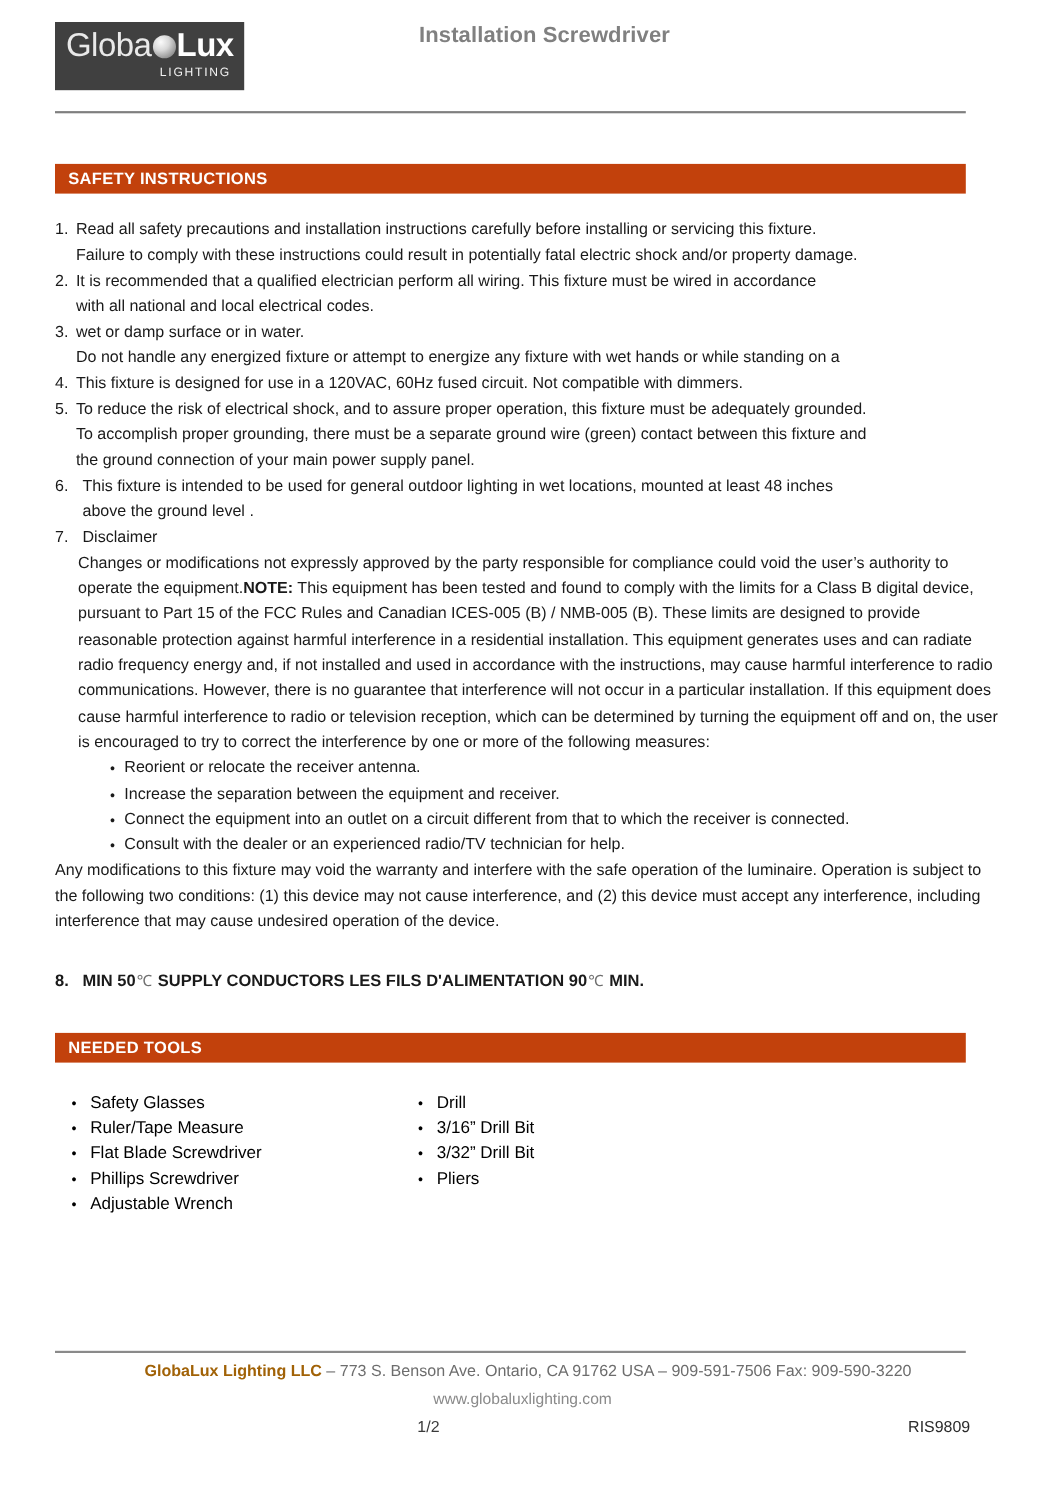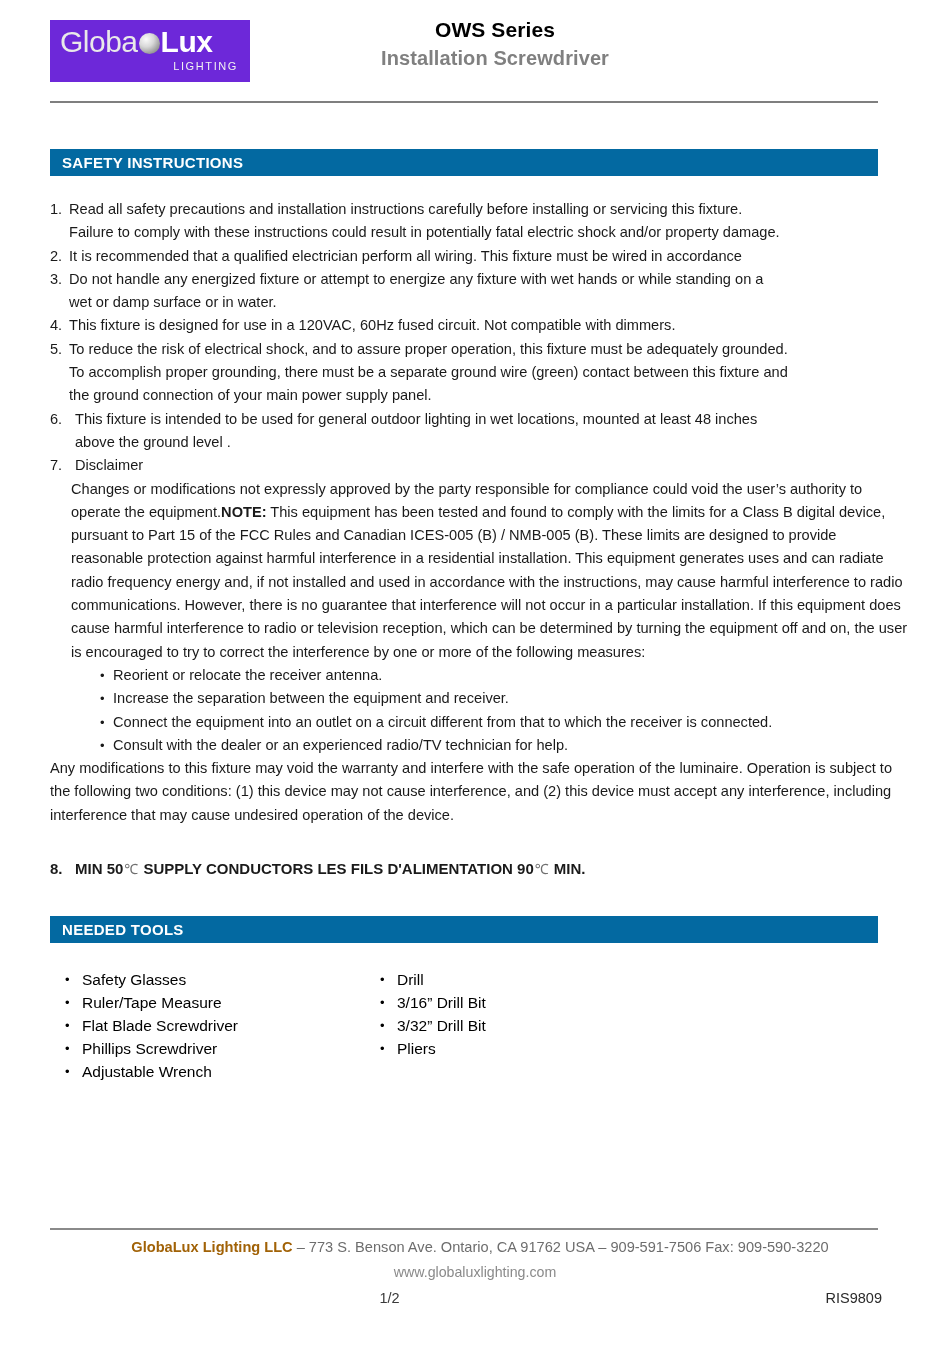--- a/index.html
+++ b/index.html
@@ -26,23 +26,23 @@
   
   .header {
     position: relative;
     height: 100px;
     padding-top: 17px;
   }
   .logo-box {
     position: absolute;
     left: 50px;
     top: 20px;
-    width: 200px;
+    width: 172px;
     height: 62px;
-    background: #6d28d9;
+    background: #404040;
     overflow: hidden;
   }
   .logo-wordmark {
     position: absolute;
     left: 10px;
     top: 6px;
     font-size: 30px;
     letter-spacing: -0.5px;
     line-height: 32px;
     white-space: nowrap;
@@ -99,21 +99,21 @@
     top: 101px;
     width: 828px;
     height: 2px;
     background: #7f7f7f;
   }
 
   
   .section-bar {
     margin: 0 0 0 50px;
     width: 828px;
-    background: #0369a1;
+    background: #c2410c;
     color: #ffffff;
     font-size: 15px;
     font-weight: 700;
     letter-spacing: 0.3px;
     padding: 5px 0 5px 12px;
     box-sizing: border-box;
     height: 27px;
     line-height: 17px;
   }
   .bar-safety { margin-top: 32px; }
@@ -263,21 +263,20 @@
   <div class="header">
 
     <div class="logo-box">
       <div class="logo-wordmark">
         <span class="logo-globa">Globa</span><span class="logo-globe"></span><span class="logo-lux">Lux</span>
       </div>
       <div class="logo-sub">LIGHTING</div>
     </div>
 
     <div class="header-titles">
-      <div class="title-main">OWS Series</div>
       <div class="title-sub">Installation Screwdriver</div>
     </div>
 
     <div class="header-rule"></div>
   </div>
 
   <div class="section-bar bar-safety">SAFETY INSTRUCTIONS</div>
 
   <div class="content">
 
@@ -288,28 +287,29 @@
         <div class="li-body">
           <p>Read all safety precautions and installation instructions carefully before installing or servicing this fixture.</p>
           <p>Failure to comply with these instructions could result in potentially fatal electric shock and/or property damage.</p>
         </div>
       </div>
 
       <div class="li">
         <div class="li-num">2.</div>
         <div class="li-body">
           <p>It is recommended that a qualified electrician perform all wiring. This fixture must be wired in accordance</p>
+          <p>with all national and local electrical codes.</p>
         </div>
       </div>
 
       <div class="li">
         <div class="li-num">3.</div>
         <div class="li-body">
+          <p>wet or damp surface or in water.</p>
           <p>Do not handle any energized fixture or attempt to energize any fixture with wet hands or while standing on a</p>
-          <p>wet or damp surface or in water.</p>
         </div>
       </div>
 
       <div class="li">
         <div class="li-num">4.</div>
         <div class="li-body">
           <p>This fixture is designed for use in a 120VAC, 60Hz fused circuit. Not compatible with dimmers.</p>
         </div>
       </div>
 

